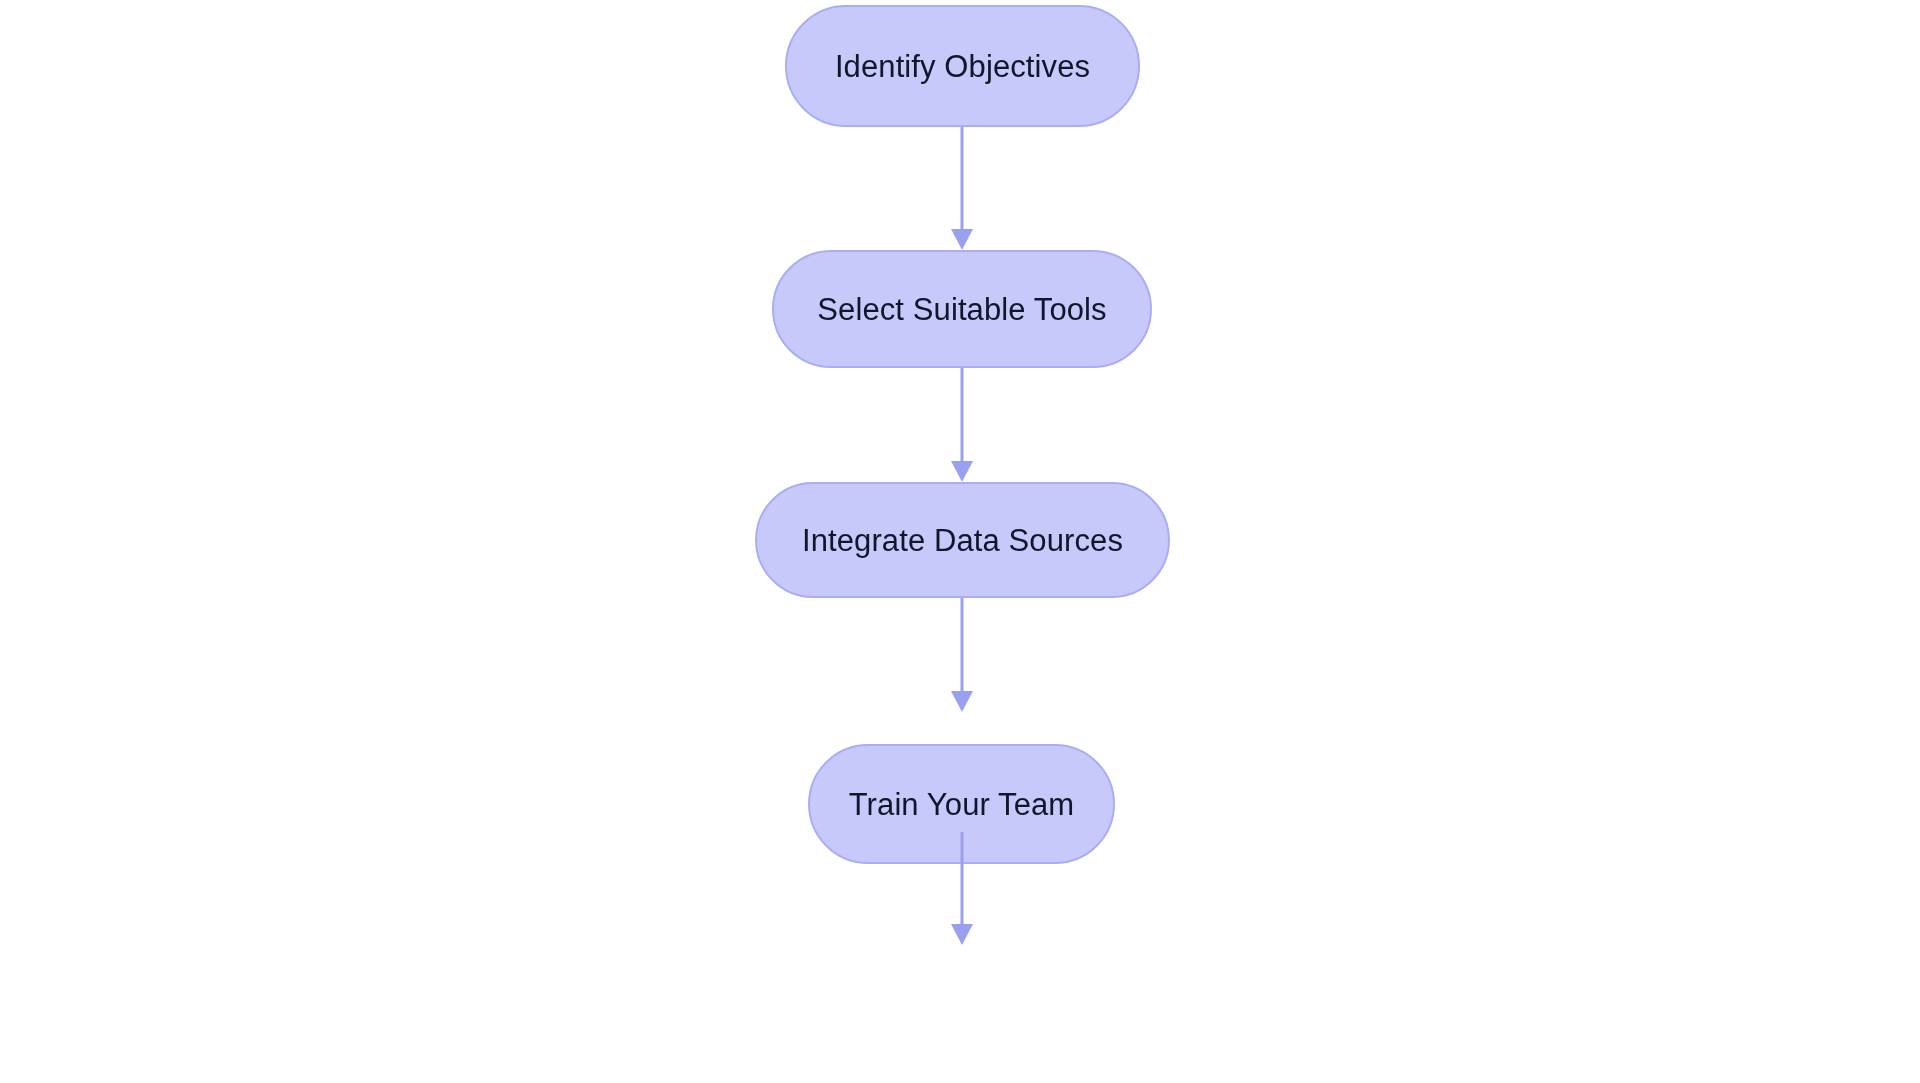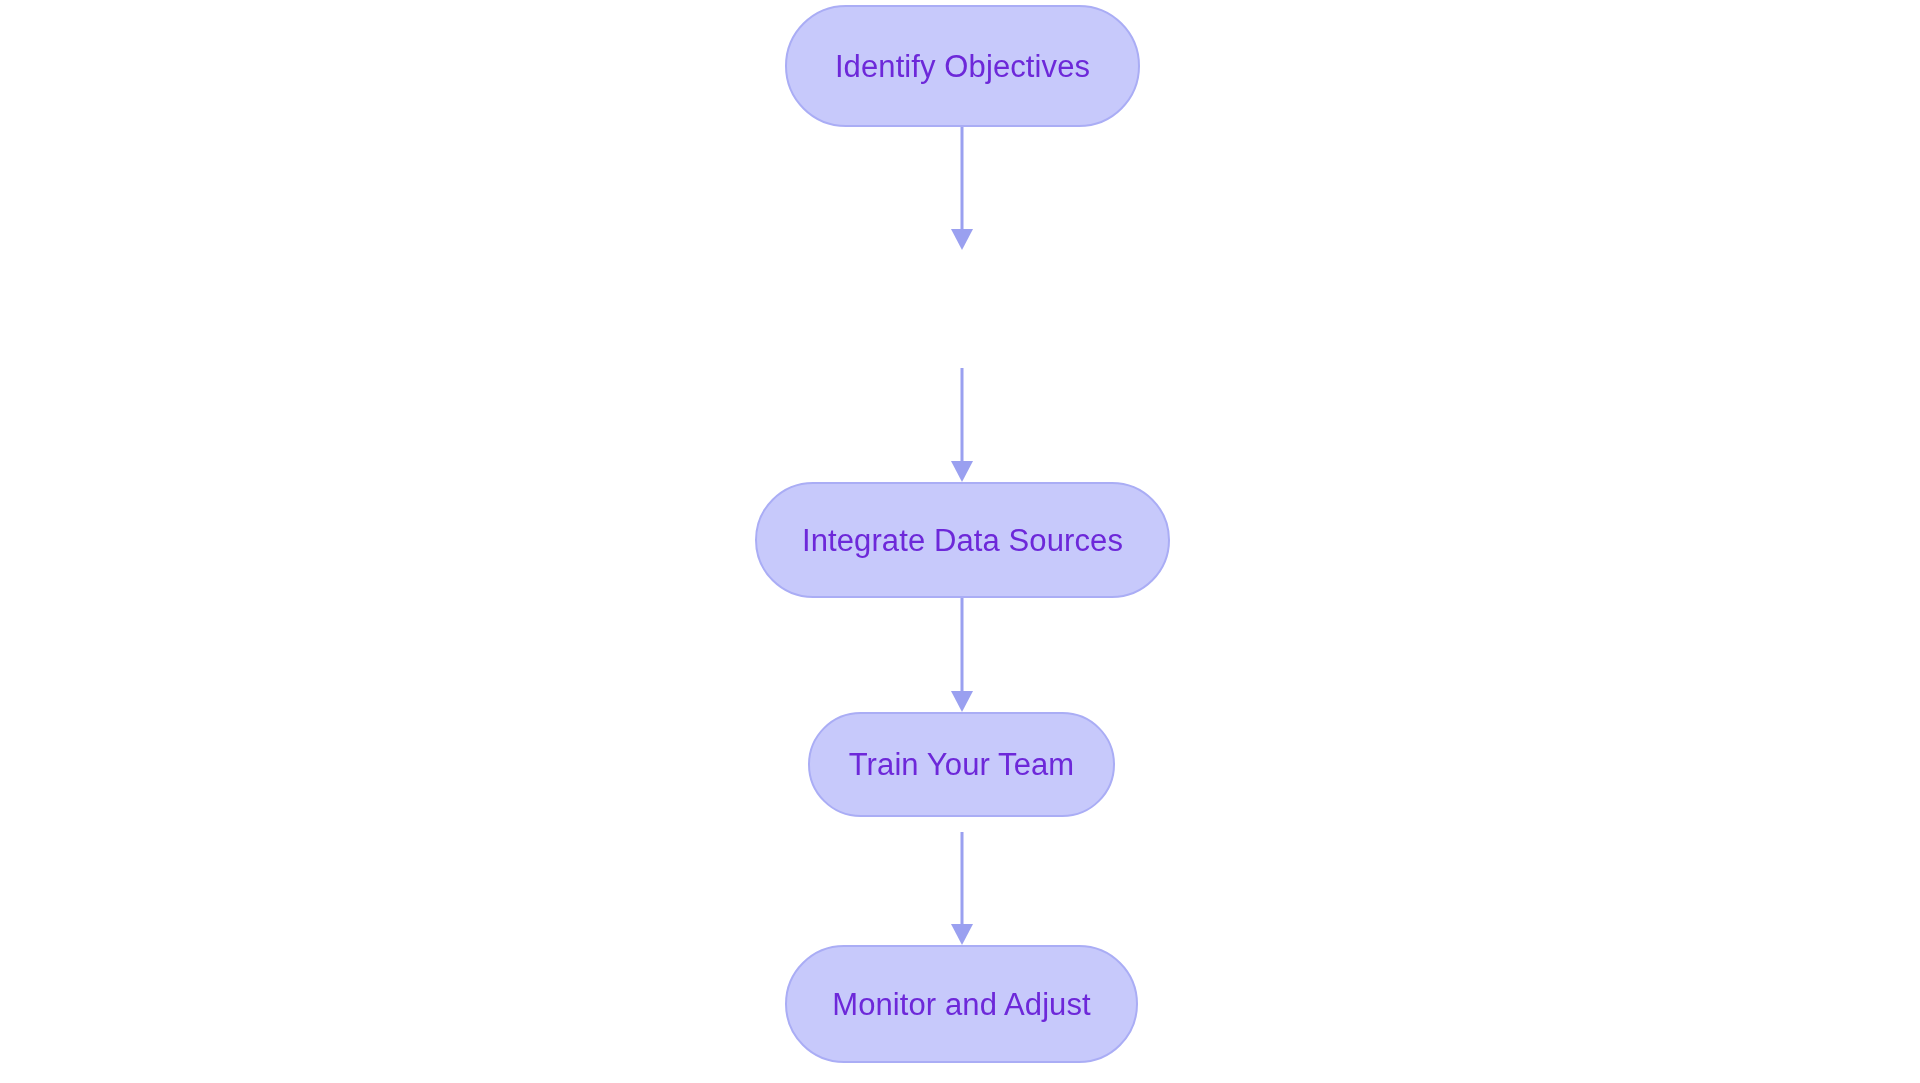--- a/index.html
+++ b/index.html
@@ -36,21 +36,21 @@
     font-size: 31px;
     font-weight: 400;
     letter-spacing: 0.1px;
     white-space: nowrap;
     line-height: 1;
     user-select: none;
   }
 
   .node-label {
     display: block;
-    color: #6d28d9;
+    color: #0f172a;
   }
 
   .edge {
     position: absolute;
     pointer-events: none;
   }
 
   .edge-line {
     position: absolute;
     width: 3px;
@@ -78,41 +78,41 @@
 
   <div class="node" style="left:785px; top:5px; width:355px; height:122px;">
     <span class="node-label">Identify Objectives</span>
   </div>
 
   <div class="edge" style="left:948px; top:127px; width:28px; height:123px;">
     <div class="edge-line" style="height:102px;"></div>
     <div class="edge-head" style="top:102px;"></div>
   </div>
 
+  <div class="node" style="left:772px; top:250px; width:380px; height:118px;">
+    <span class="node-label">Select Suitable Tools</span>
+  </div>
 
   <div class="edge" style="left:948px; top:368px; width:28px; height:114px;">
     <div class="edge-line" style="height:93px;"></div>
     <div class="edge-head" style="top:93px;"></div>
   </div>
 
   <div class="node" style="left:755px; top:482px; width:415px; height:116px;align-items:center;">
     <span class="node-label">Integrate Data Sources</span>
   </div>
 
   <div class="edge" style="left:948px; top:598px; width:28px; height:114px;">
     <div class="edge-line" style="height:93px;"></div>
     <div class="edge-head" style="top:93px;"></div>
   </div>
 
-  <div class="node" style="left:808px; top:712px; width:307px; height:105px;">
+  <div class="node" style="left:808px; top:744px; width:307px; height:120px;">
     <span class="node-label">Train Your Team</span>
   </div>
 
   <div class="edge" style="left:948px; top:832px; width:28px; height:113px;">
     <div class="edge-line" style="height:92px;"></div>
     <div class="edge-head" style="top:92px;"></div>
   </div>
 
-  <div class="node" style="left:785px; top:945px; width:353px; height:118px;">
-    <span class="node-label">Monitor and Adjust</span>
-  </div>
 
 </div>
 
 </body></html>

